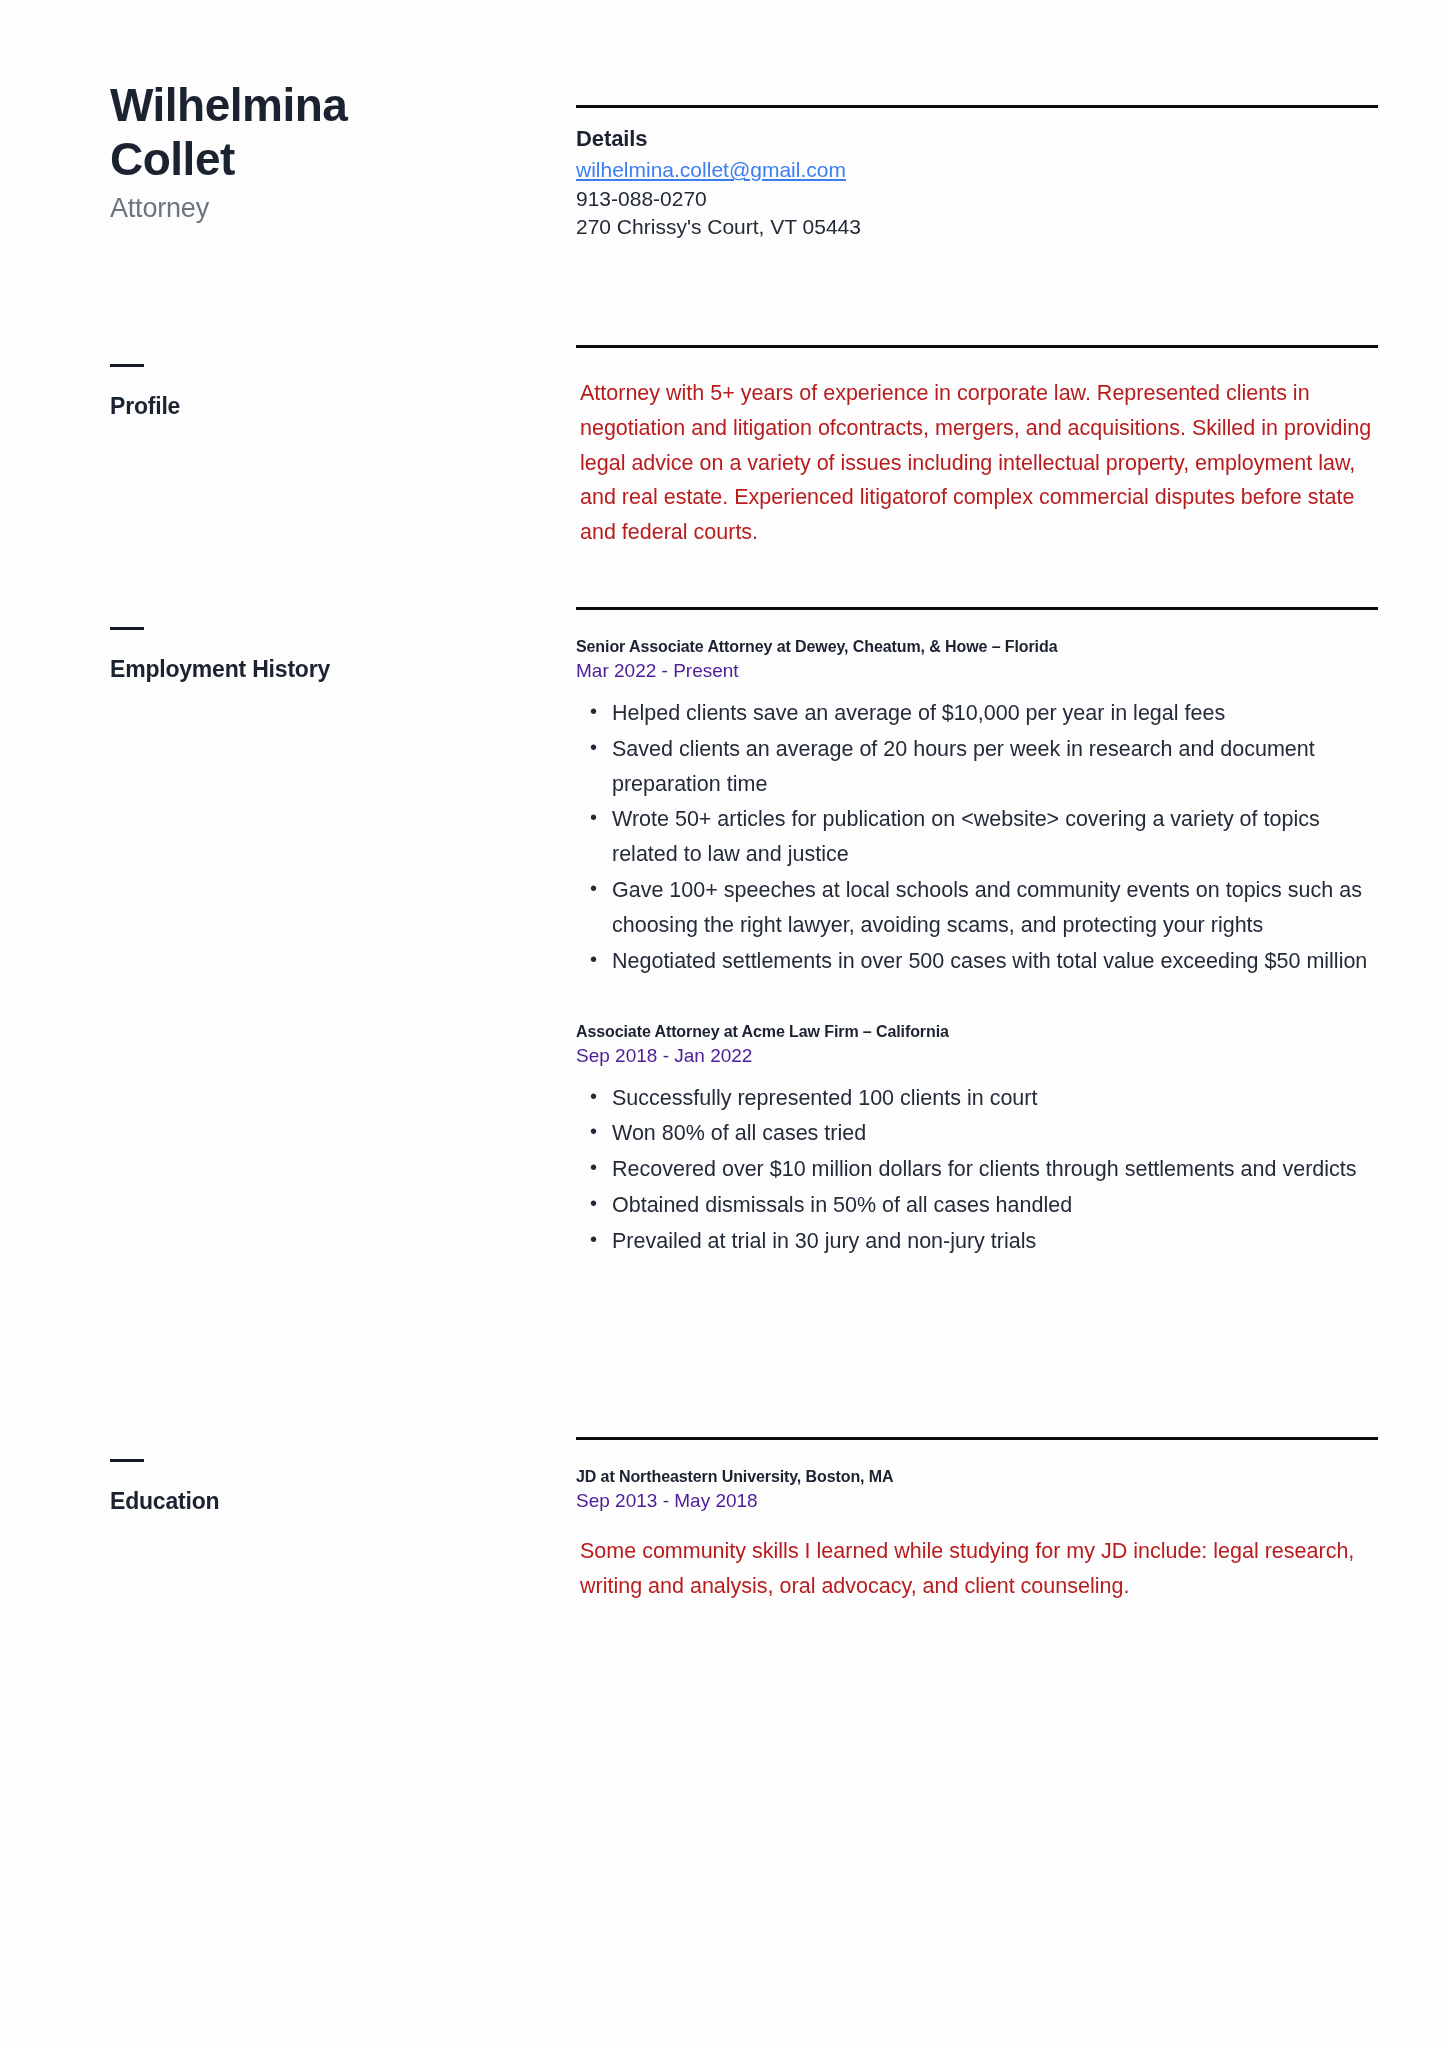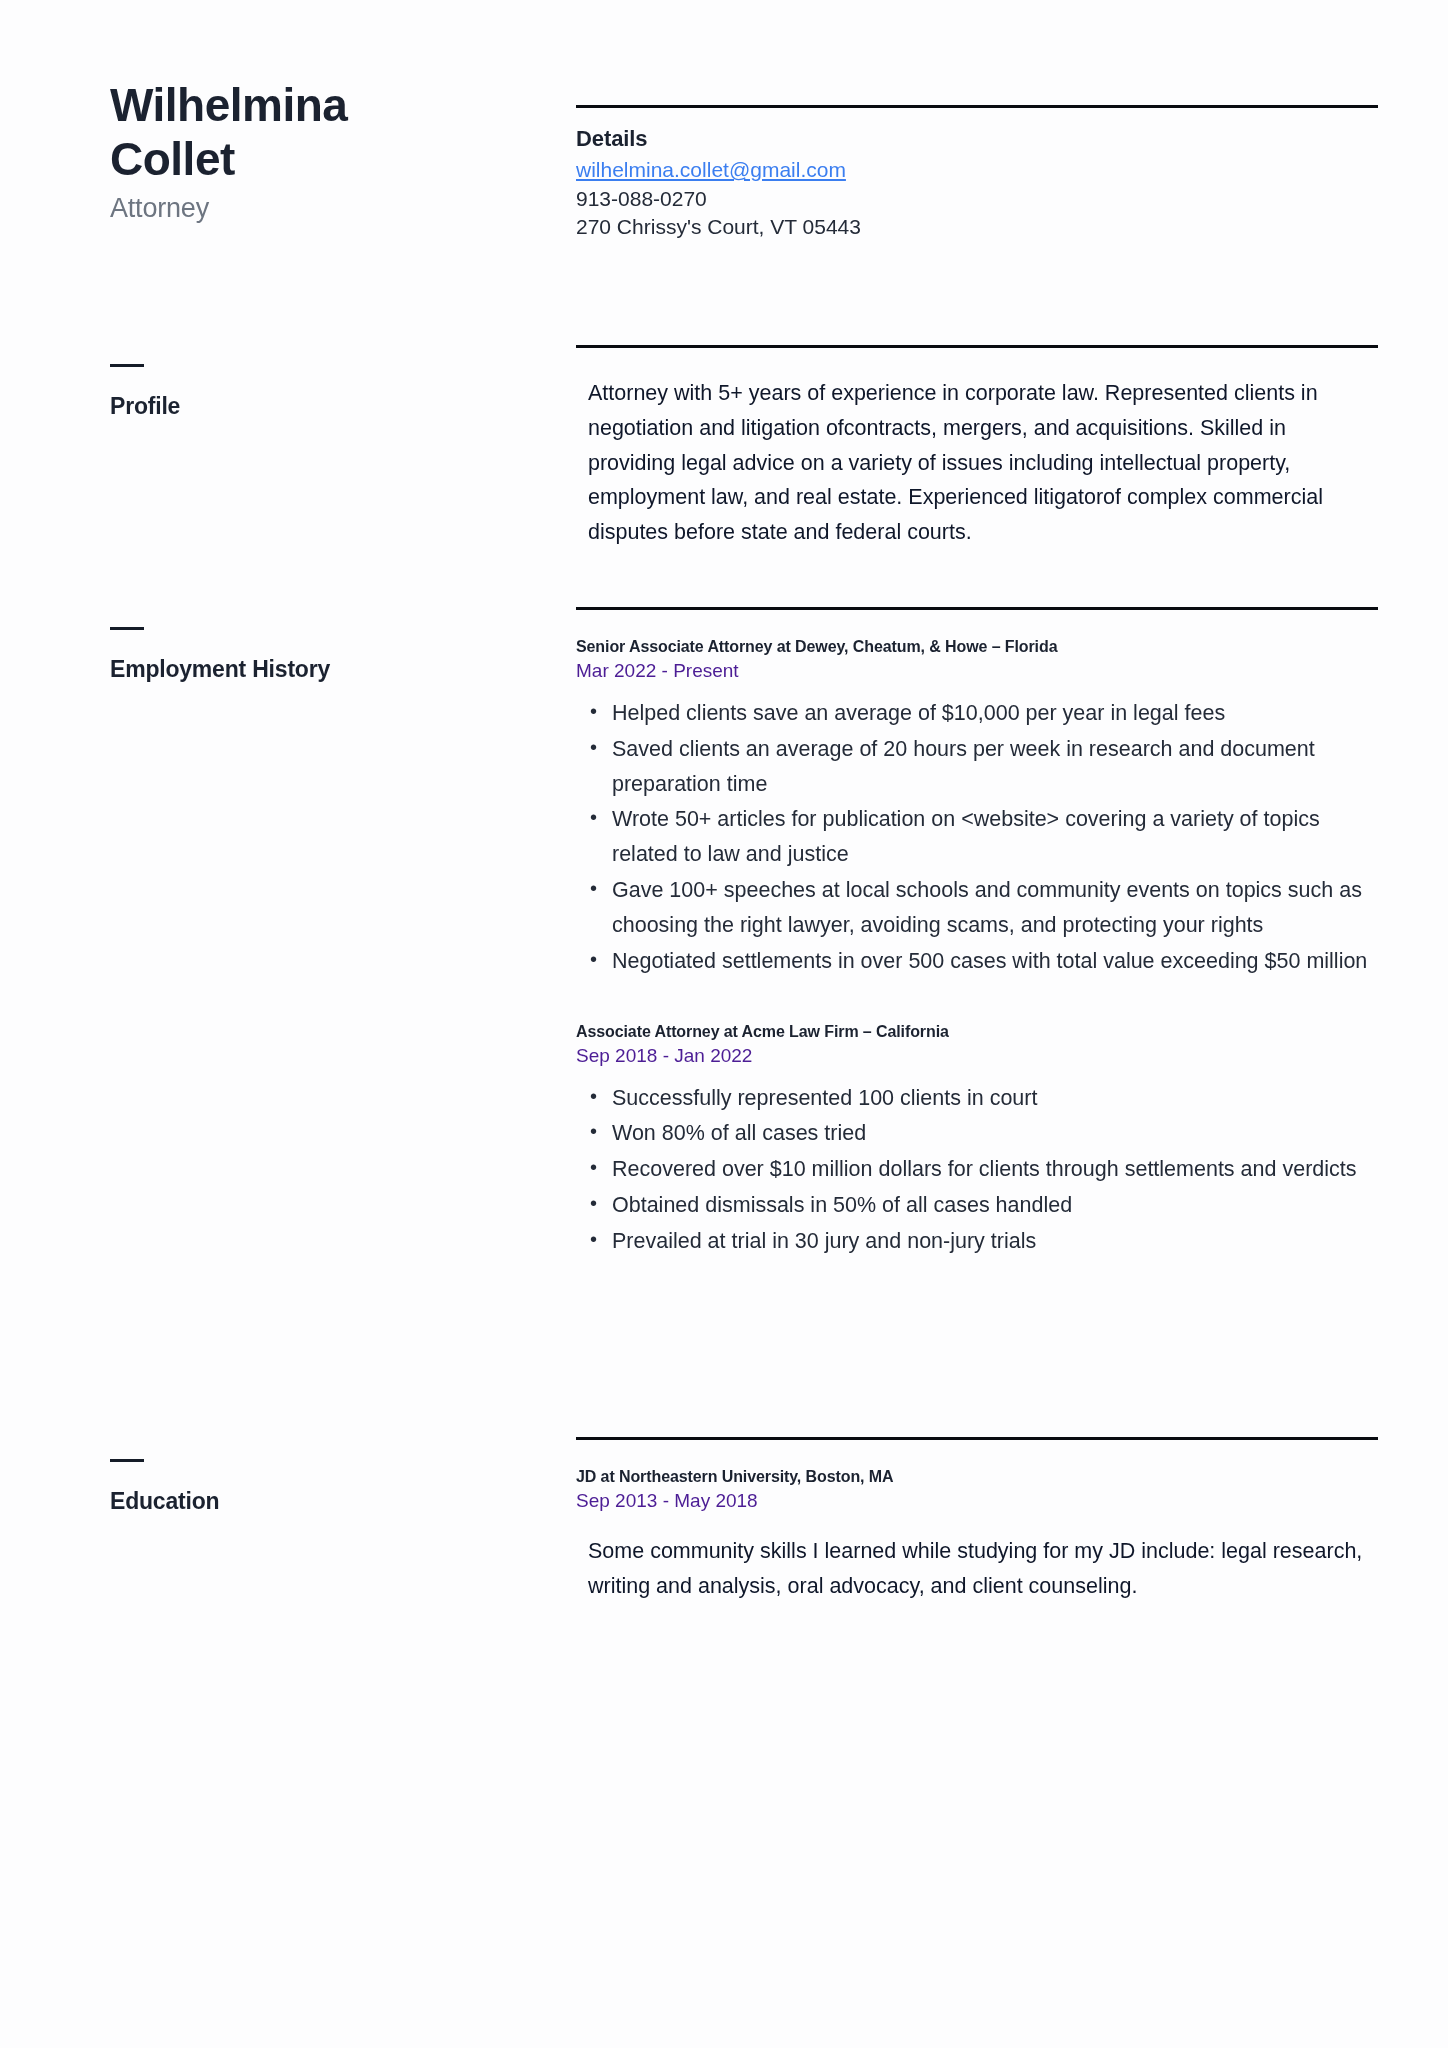--- a/index.html
+++ b/index.html
@@ -91,22 +91,22 @@
     display: inline-block;
   }
   .detail-line {
     font-size: 21px;
     line-height: 1.33;
     color: #242b38;
   }
   .para {
     font-size: 21.5px;
     line-height: 1.62;
-    color: #0f172a;
-    margin: 12px;
+    color: #b91c1c;
+    margin: 4px;
   }
   .job-title {
     font-size: 16px;
     font-weight: 700;
     color: #1b2230;
     margin: 0 0 4px 0;
     letter-spacing: -0.1px;
   }
   .job-date {
     font-size: 19px;

